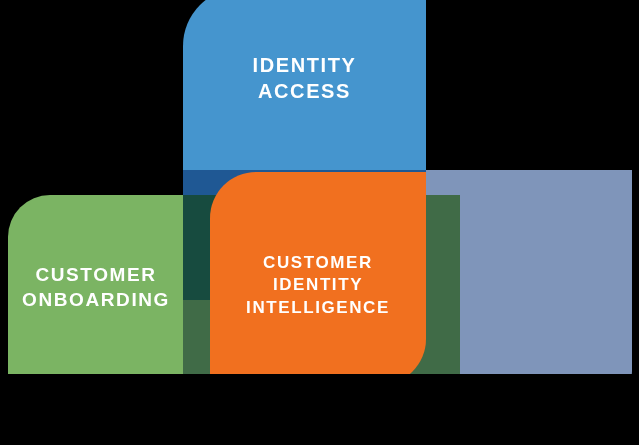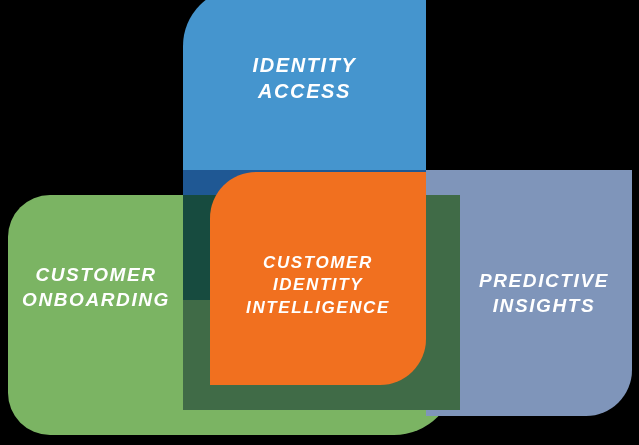--- a/index.html
+++ b/index.html
@@ -4,24 +4,23 @@
 <title>Venn Quadrant Diagram</title>
 <style>
   html,body{margin:0;padding:0;background:#000;}
   body{
     font-family:"Liberation Sans","DejaVu Sans",sans-serif;
     -webkit-font-smoothing:antialiased;
   }
   #stage{
     position:relative;
     width:639px;
-    height:445px;
+    height:374px;
     background:#000000;
     overflow:hidden;
-    font-style:italic;
   }
   .panel{
     position:absolute;
     box-sizing:border-box;
   }
   
   #panel-identity-access{
     left:183px; top:-12px; width:243px; height:312px;
     background:#4595ce;
     border-radius:58px 0 0 0;
@@ -132,16 +131,14 @@
   <div class="label" id="label-identity-access" style="color: rgb(255, 255, 255);">IDENTITY
 ACCESS</div>
 
   <div class="label" id="label-customer-onboarding" style="color: rgb(255, 255, 255);">CUSTOMER
 ONBOARDING</div>
 
   <div class="label" id="label-customer-identity-intelligence" style="color: rgb(255, 255, 255);">CUSTOMER
 IDENTITY
 INTELLIGENCE</div>
 
-  <div class="label" id="label-predictive-insights" style="color: rgb(255, 255, 255);">PREDICTIVE
-INSIGHTS</div>
 
 </div>
 
 </body></html>

